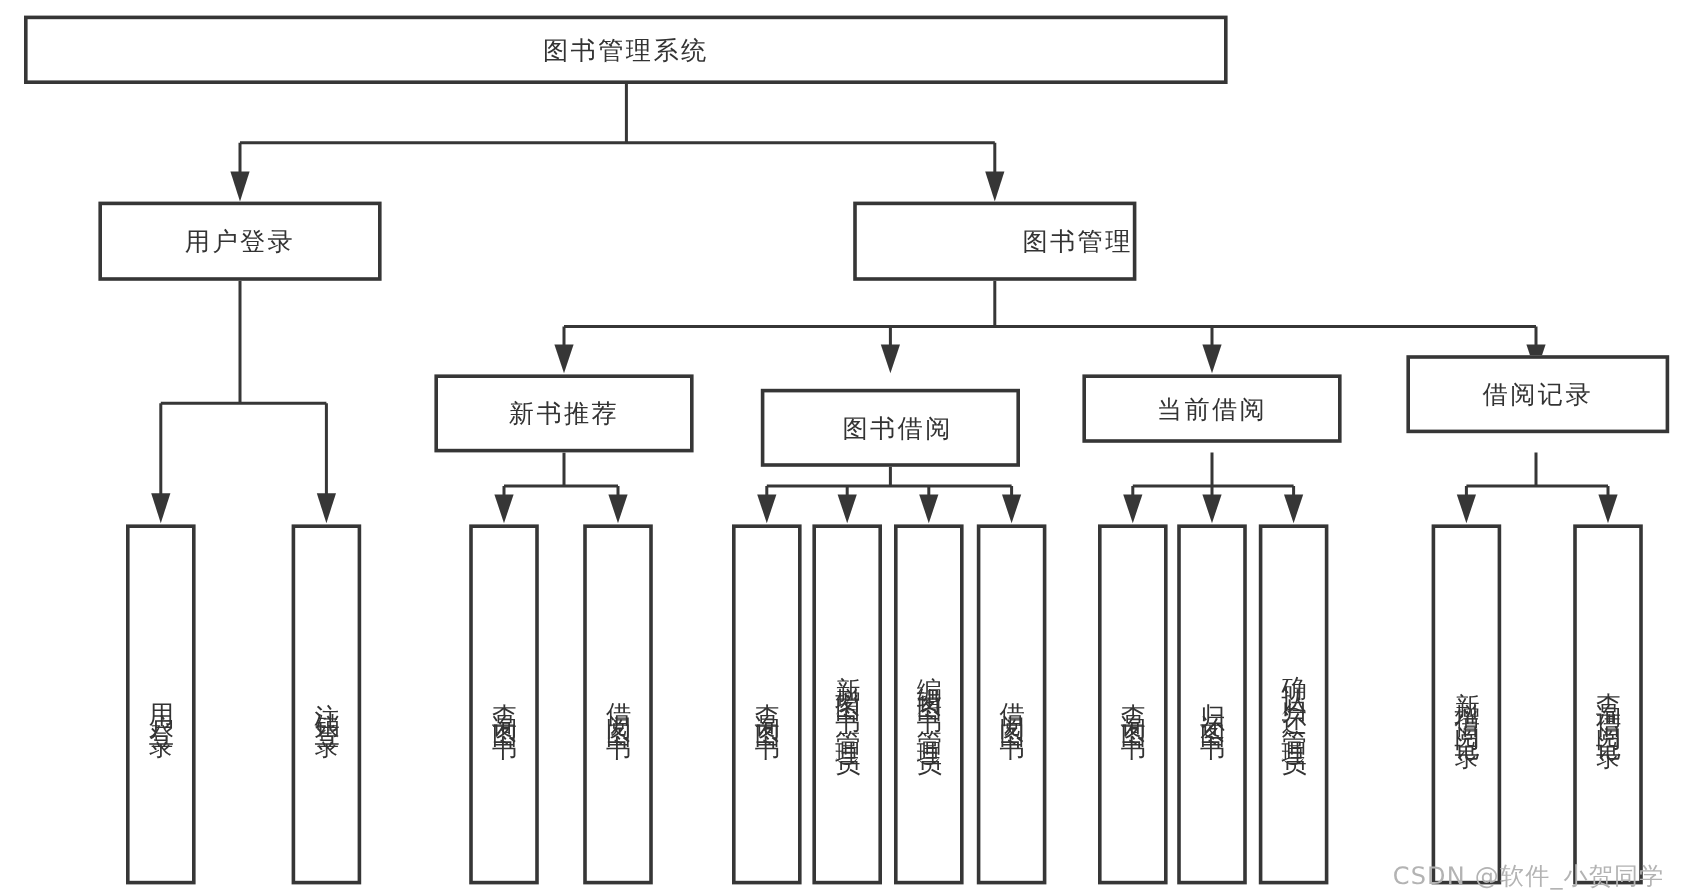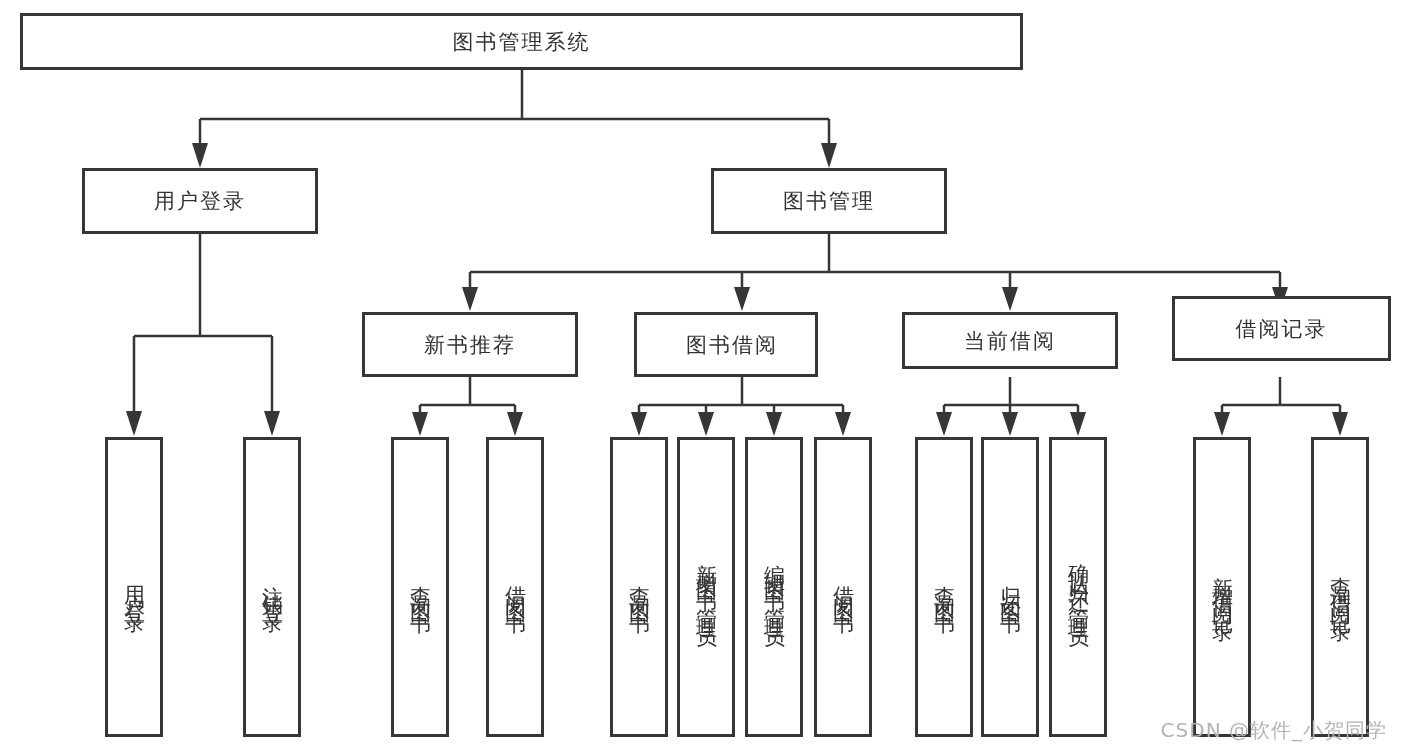--- a/index.html
+++ b/index.html
@@ -45,23 +45,23 @@
   }
   .vnode .vtext {
     writing-mode: vertical-lr;
     line-height: 1;
     letter-spacing: 9px;
     white-space: nowrap;
   }
   
   .n-root           { left: 20px;   top: 13px;  width: 1003px; height: 57px; }
   .n-user-login     { left: 82px;   top: 168px; width: 236px;  height: 66px; }
-  .n-book-mgmt      { left: 711px;  top: 168px; width: 236px;  height: 66px; }
+  .n-book-mgmt      { left: 711px;  top: 168px; width: 236px;  height: 66px; justify-content: flex-end; }
   .n-new-book-rec   { left: 362px;  top: 312px; width: 216px;  height: 65px; }
-  .n-book-borrow    { left: 634px;  top: 312px; width: 184px;  height: 65px; padding-left: 12px; }
+  .n-book-borrow    { left: 634px;  top: 324px; width: 216px;  height: 65px; padding-left: 12px; }
   .n-current-borrow { left: 902px;  top: 312px; width: 216px;  height: 57px; }
   .n-borrow-record  { left: 1172px; top: 296px; width: 219px;  height: 65px; text-align: center; }
   
   .v-user-login  { left: 105px; }
   .v-logout      { left: 243px; }
   .v-nbr-query   { left: 391px; }
   .v-nbr-borrow  { left: 486px; }
   .v-bb-query    { left: 610px; }
   .v-bb-add      { left: 677px; }
   .v-bb-edit     { left: 745px; }

